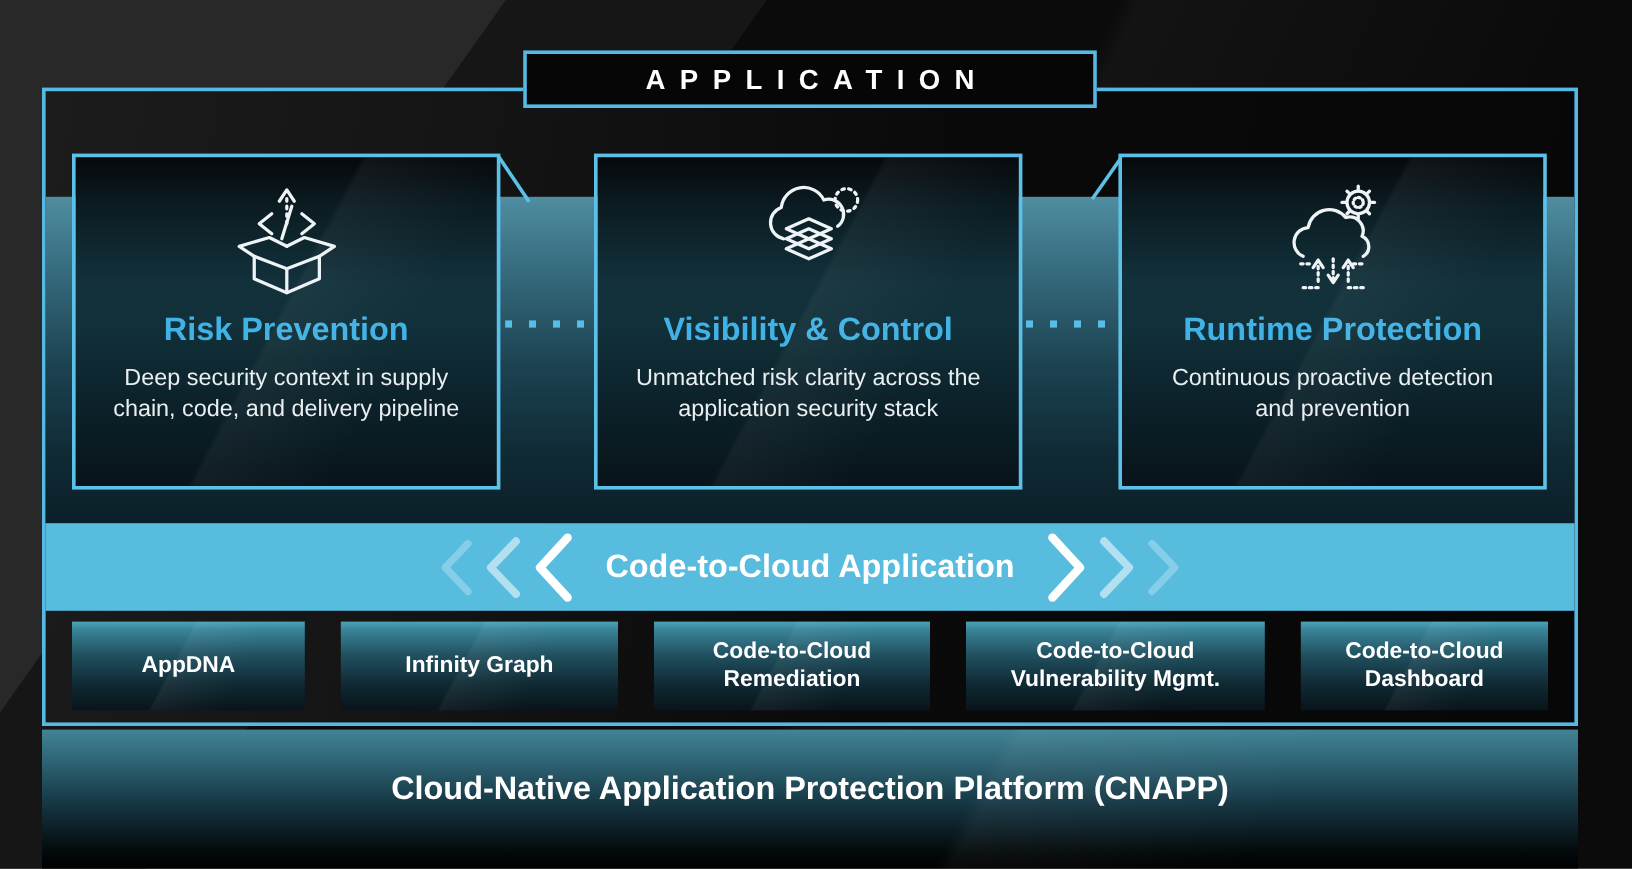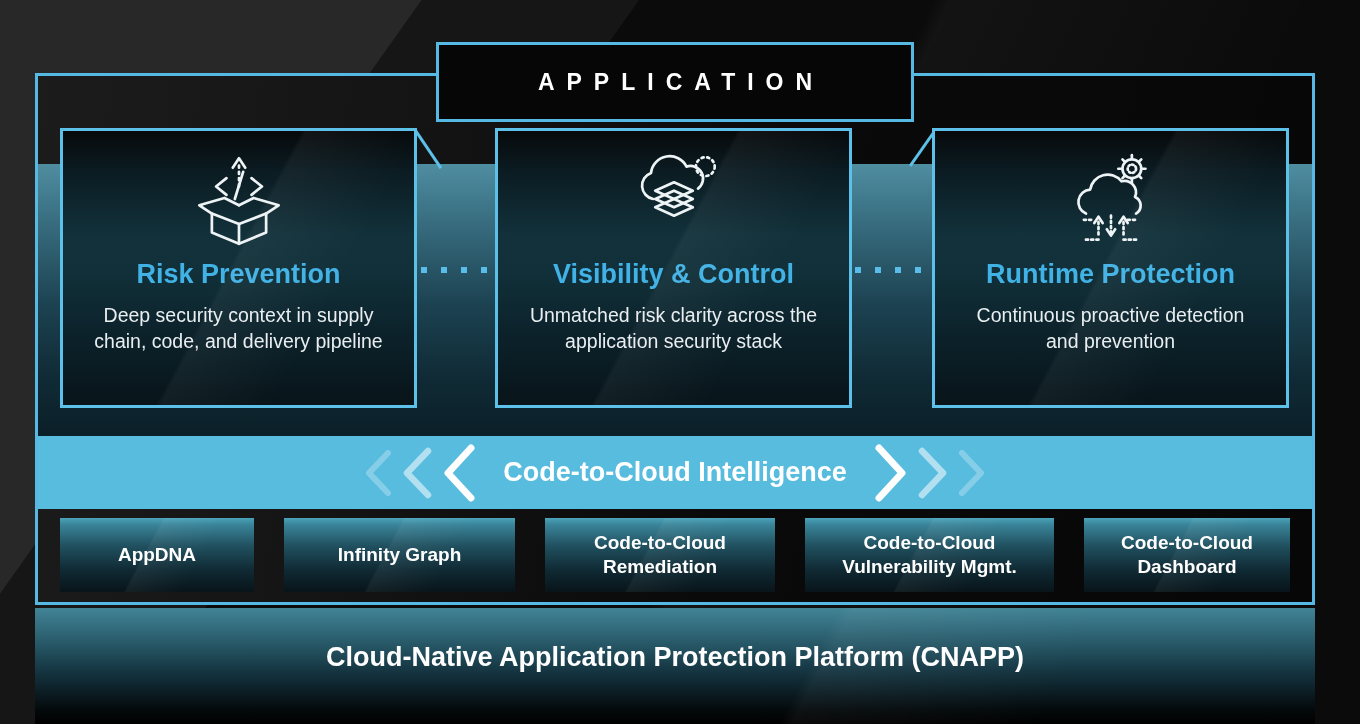--- a/index.html
+++ b/index.html
@@ -35,21 +35,21 @@
 
   
   .pillar-band{
     position:absolute; left:38px; top:164px; width:1274px; height:272px;
     background:linear-gradient(180deg,#4f8da1 0%, #35697b 24%, #1c4251 52%, #102b36 78%, #0b1f28 100%);
     z-index:3;
   }
 
   
   .app-banner{
-    position:absolute; left:436px; top:42px; width:478px; height:80px;
+    position:absolute; left:436px; top:42px; width:478px; height:48px;
     background:#060606; border:3px solid #55b9e3;
     display:flex; align-items:center; justify-content:center;
     z-index:8;
   }
   .app-banner span{
     color:#ffffff; font-weight:700; font-size:23px;
     letter-spacing:12px; padding-left:12px; white-space:nowrap;
   }
 
   
@@ -230,21 +230,21 @@
       <svg class="c-outer" width="30" height="48" viewBox="0 0 30 48" stroke-width="6">
           <polyline points="25,4 6,24 25,44"></polyline>
         </svg>
       <svg class="c-mid" width="32" height="52" viewBox="0 0 32 52" stroke-width="6.5">
           <polyline points="27,4 6,26 27,48"></polyline>
         </svg>
       <svg class="c-inner" width="36" height="58" viewBox="0 0 36 58" stroke-width="7">
           <polyline points="30,4 7,29 30,54"></polyline>
         </svg>
     </div>
-    <span class="label">Code-to-Cloud Intelligence</span>
+    <span class="label">Code-to-Cloud Application</span>
     <div class="chev">
       <svg class="c-inner" width="36" height="58" viewBox="0 0 36 58" stroke-width="7">
           <polyline points="6,4 29,29 6,54"></polyline>
         </svg>
       <svg class="c-mid" width="32" height="52" viewBox="0 0 32 52" stroke-width="6.5">
           <polyline points="5,4 26,26 5,48"></polyline>
         </svg>
       <svg class="c-outer" width="30" height="48" viewBox="0 0 30 48" stroke-width="6">
           <polyline points="5,4 24,24 5,44"></polyline>
         </svg>

